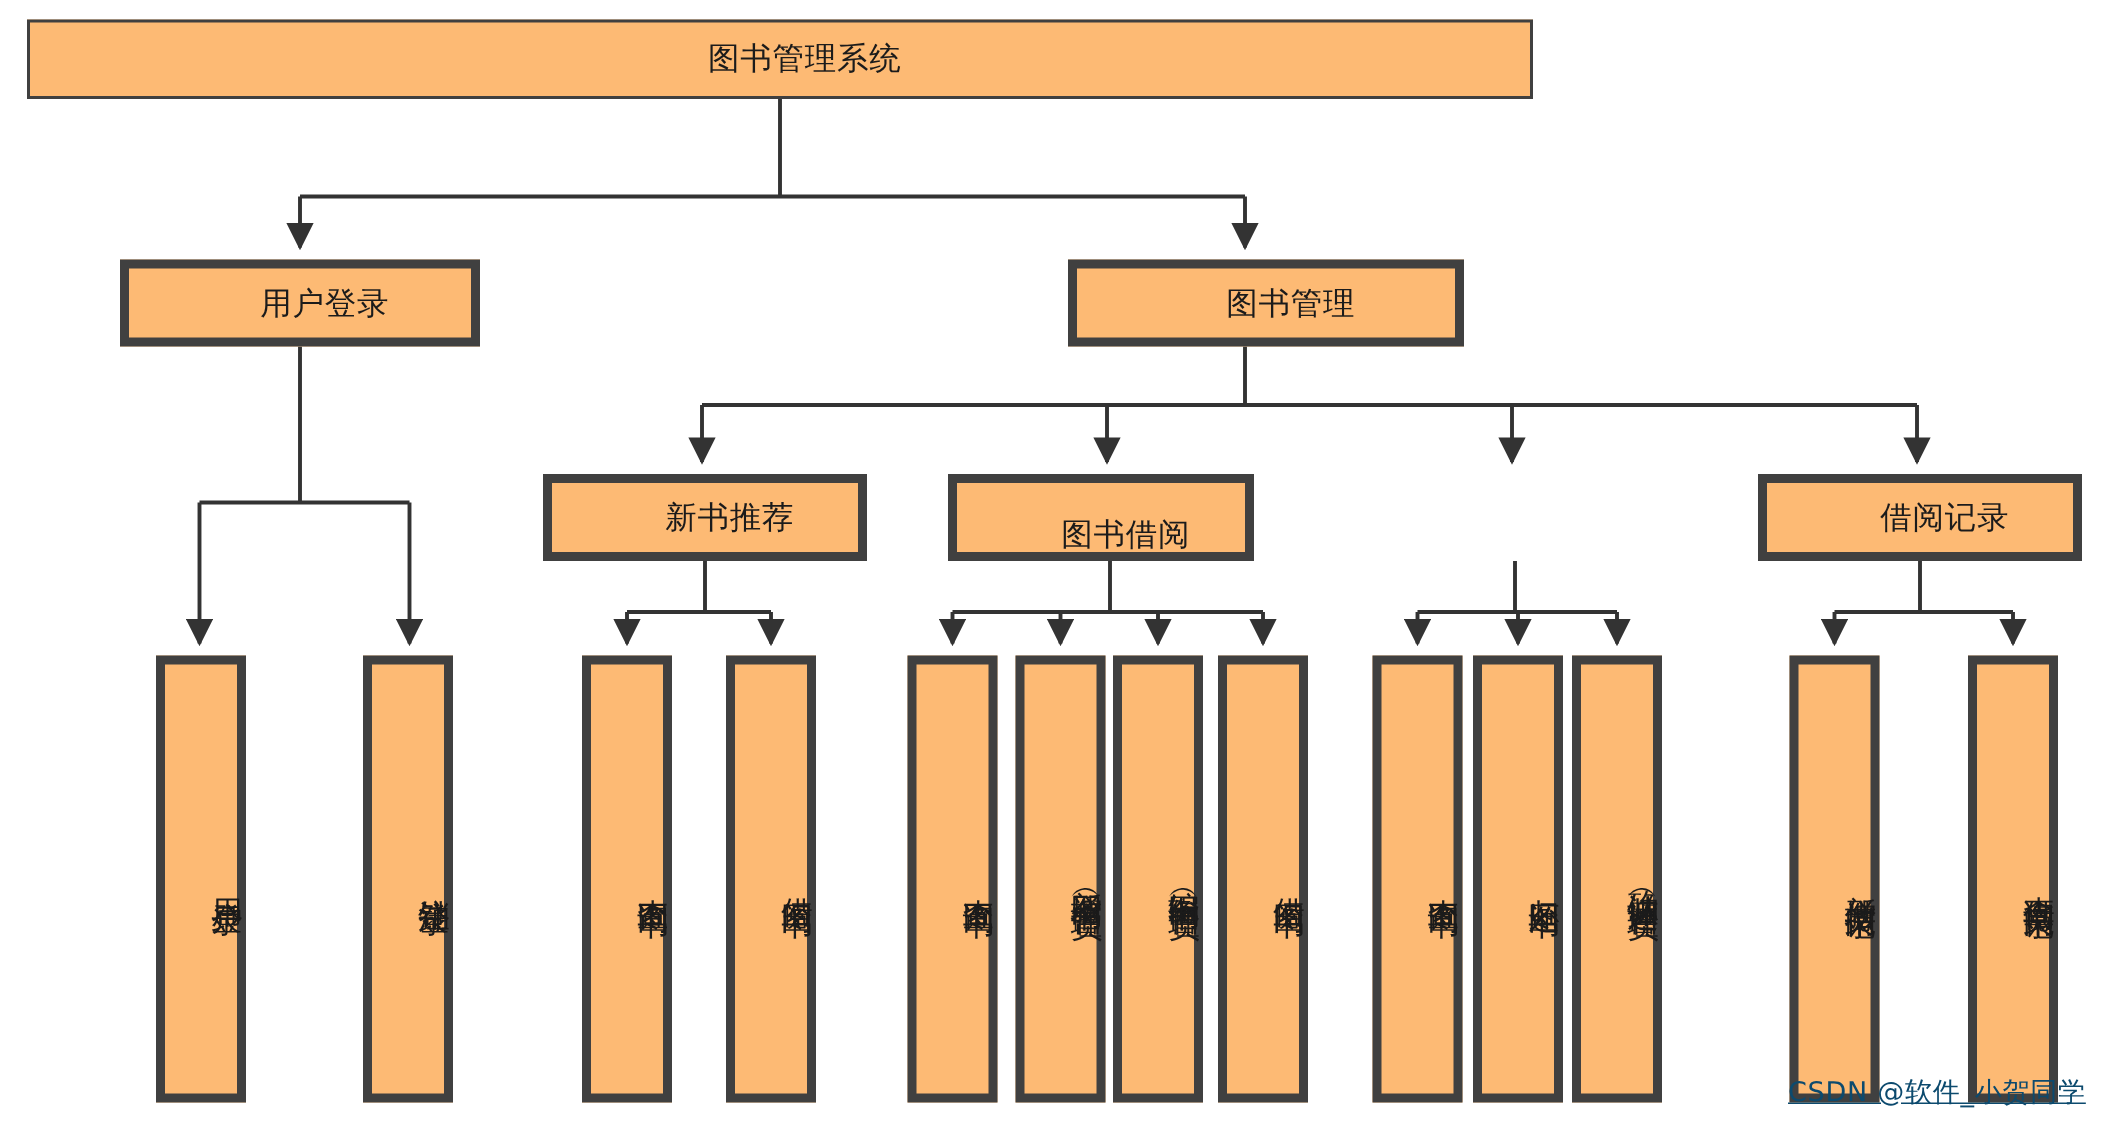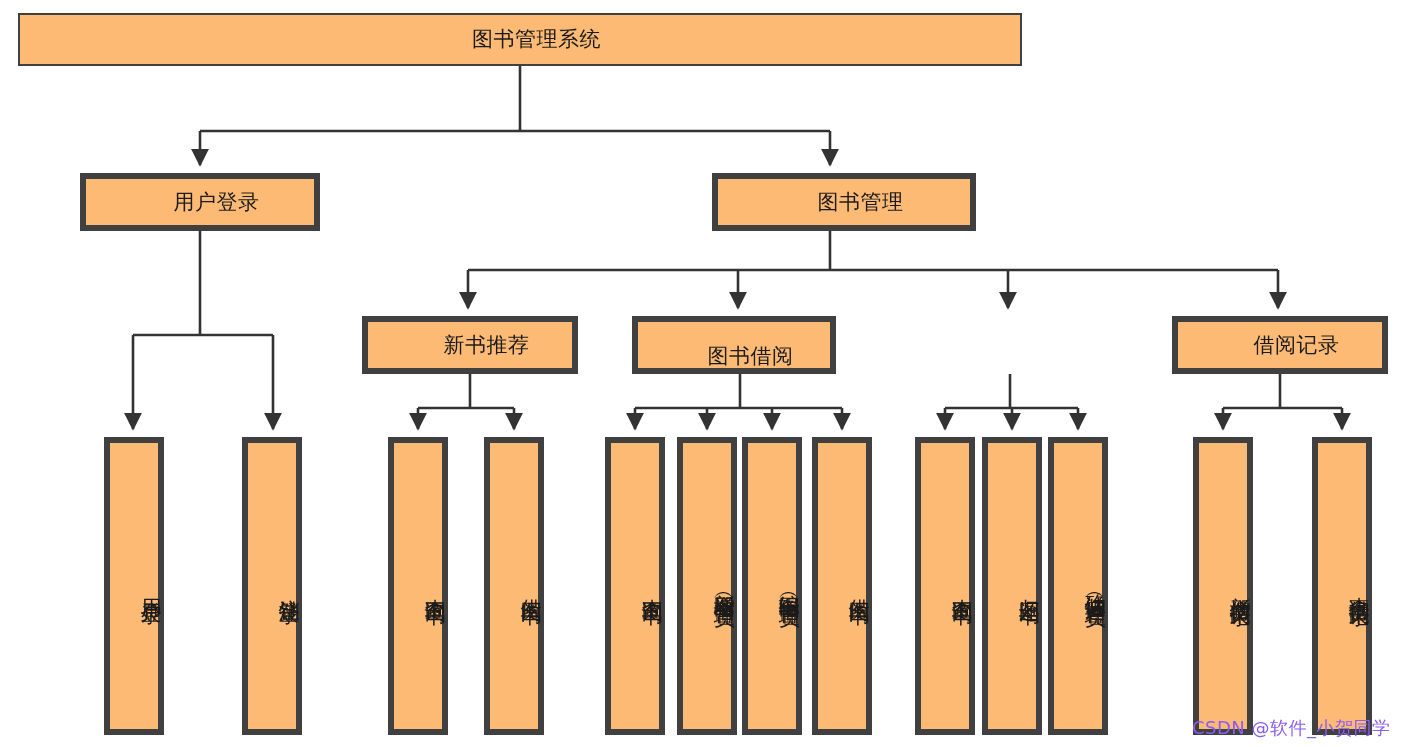--- a/index.html
+++ b/index.html
@@ -54,24 +54,25 @@
     text-orientation: upright;
     font-size: 21px;
     line-height: 1.32;
     letter-spacing: 2px;
     white-space: nowrap;
     max-height: 276px;
   }
   .watermark {
     position: absolute;
     font-size: 18px;
-    color: #8b5cf6;
+    color: #0c4a6e;
     white-space: nowrap;
     letter-spacing: 0.5px;
     pointer-events: none;
+    text-decoration: underline;
   }
 </style>
 </head>
 <body>
 
 <div id="canvas">
 
   <svg id="wires" viewBox="0 0 1405 747" preserveAspectRatio="none" aria-hidden="true">
     <defs>
       <marker id="arrow" viewBox="0 0 10 10" refX="9" refY="5" markerWidth="7" markerHeight="7" orient="auto-start-reverse">

